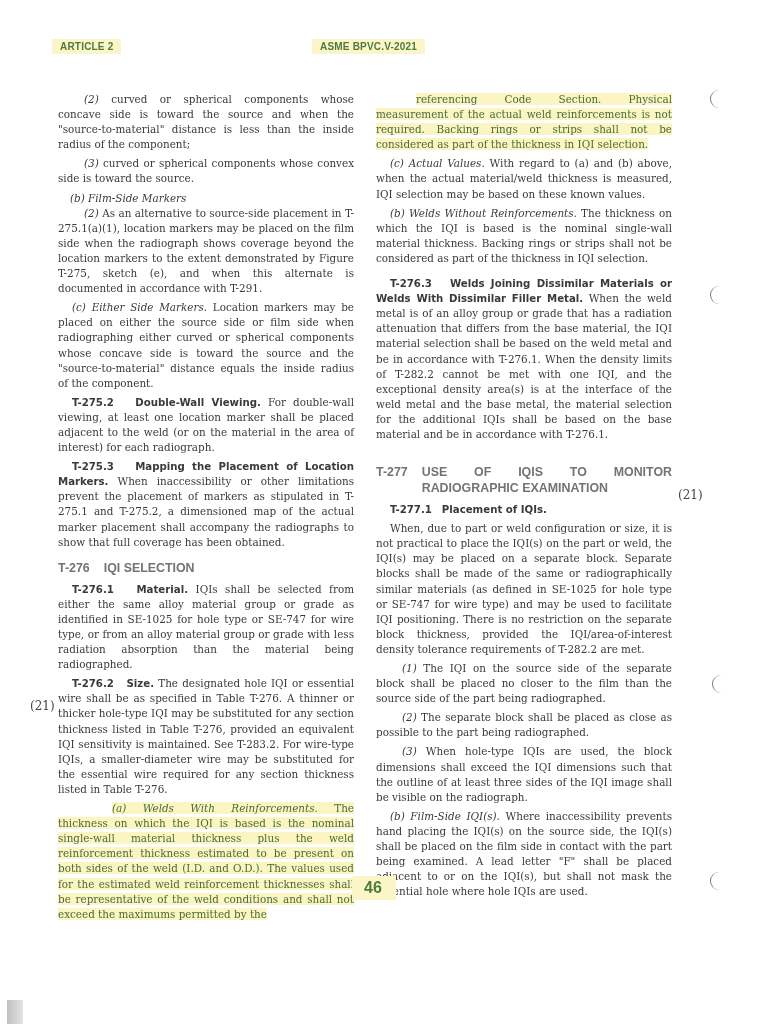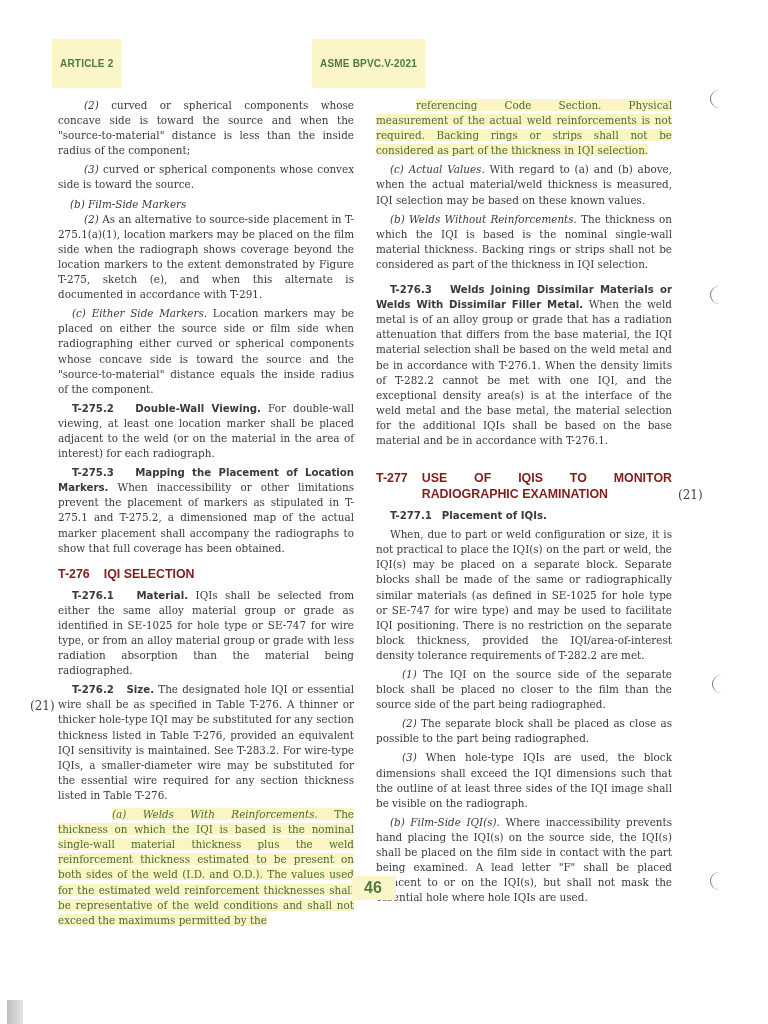--- a/index.html
+++ b/index.html
@@ -2,37 +2,37 @@
 <html><head>
 <meta charset="utf-8">
 <style>
   html, body { margin: 0; padding: 0; }
   body {
     width: 768px; height: 1024px; background: #ffffff; position: relative; overflow: hidden;
     font-family: "DejaVu Serif", serif; color: #3a3a3a;
   }
   .hdr {
     position: absolute; top: 39px; font-family: "Liberation Sans", sans-serif; font-weight: bold;
-    font-size: 10px; color: #4e7a3e; background: #fbf6c8; padding: 19px 8px; letter-spacing: 0.2px;
+    font-size: 10px; color: #4e7a3e; background: #fbf6c8; padding: 2px 8px; letter-spacing: 0.2px;
   }
   .hdr.left { left: 52px; }
   .hdr.center { left: 312px; }
-  .col { position: absolute; top: 98px; width: 296px; font-size: 10.4px; line-height: 15.1px; text-align: justify; }
+  .col { position: absolute; top: 92px; width: 296px; font-size: 10.4px; line-height: 15.1px; text-align: justify; }
   .col.left { left: 58px; }
   .col.right { left: 376px; }
   p { margin: 0 0 4px 0; }
   p.ind { text-indent: 14px; }
   p.ind2 { text-indent: 26px; }
   p.sub { text-indent: 12px; margin-bottom: 0; }
   i { font-style: italic; }
   .h-para { margin-top: 4px; }
   .para-num { font-family: "DejaVu Sans", sans-serif; font-weight: bold; font-size: 10.2px; color: #3a3a3a; }
   .para-title { font-family: "DejaVu Sans", sans-serif; font-weight: bold; font-size: 10.2px; }
   .sec-h {
-    font-family: "Liberation Sans", sans-serif; font-weight: bold; font-size: 12.4px; color: #7f1d1d;
+    font-family: "Liberation Sans", sans-serif; font-weight: bold; font-size: 12.4px; color: #737373;
     margin: 10px 0 6px 0; display: flex; gap: 14px; line-height: 16px;
   }
   .sec-h .num { flex: none; }
   .hl { background: #fbf5c4; color: #4a6b36; margin-left: 40px; }
   .rev { position: absolute; font-size: 12px; color: #444; font-family: "DejaVu Serif", serif; }
   .mark { position: absolute; width: 12px; height: 18px; border-left: 1.3px solid #777; border-radius: 12px 0 0 12px; }
   .page-num {
     position: absolute; left: 352px; top: 876px; font-family: "Liberation Sans", sans-serif; font-weight: bold;
     font-size: 16px; color: #4e7a3e; background: #fbf6c8; padding: 3px 14px 3px 12px;
   }

